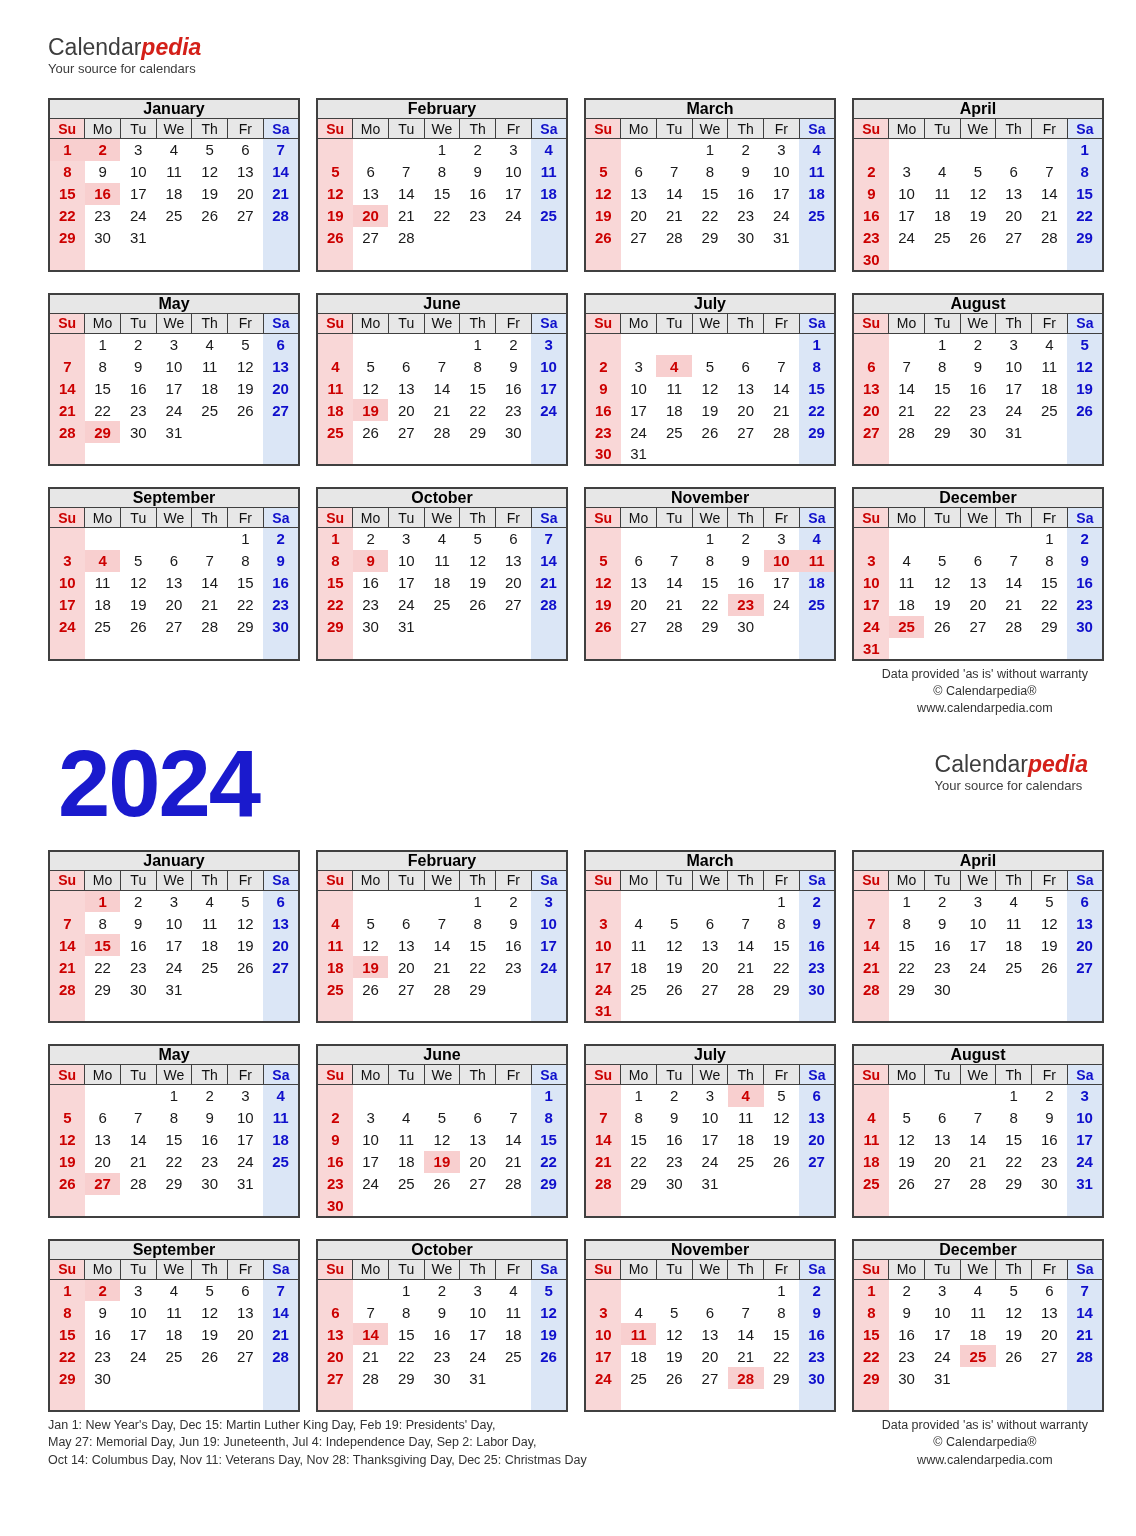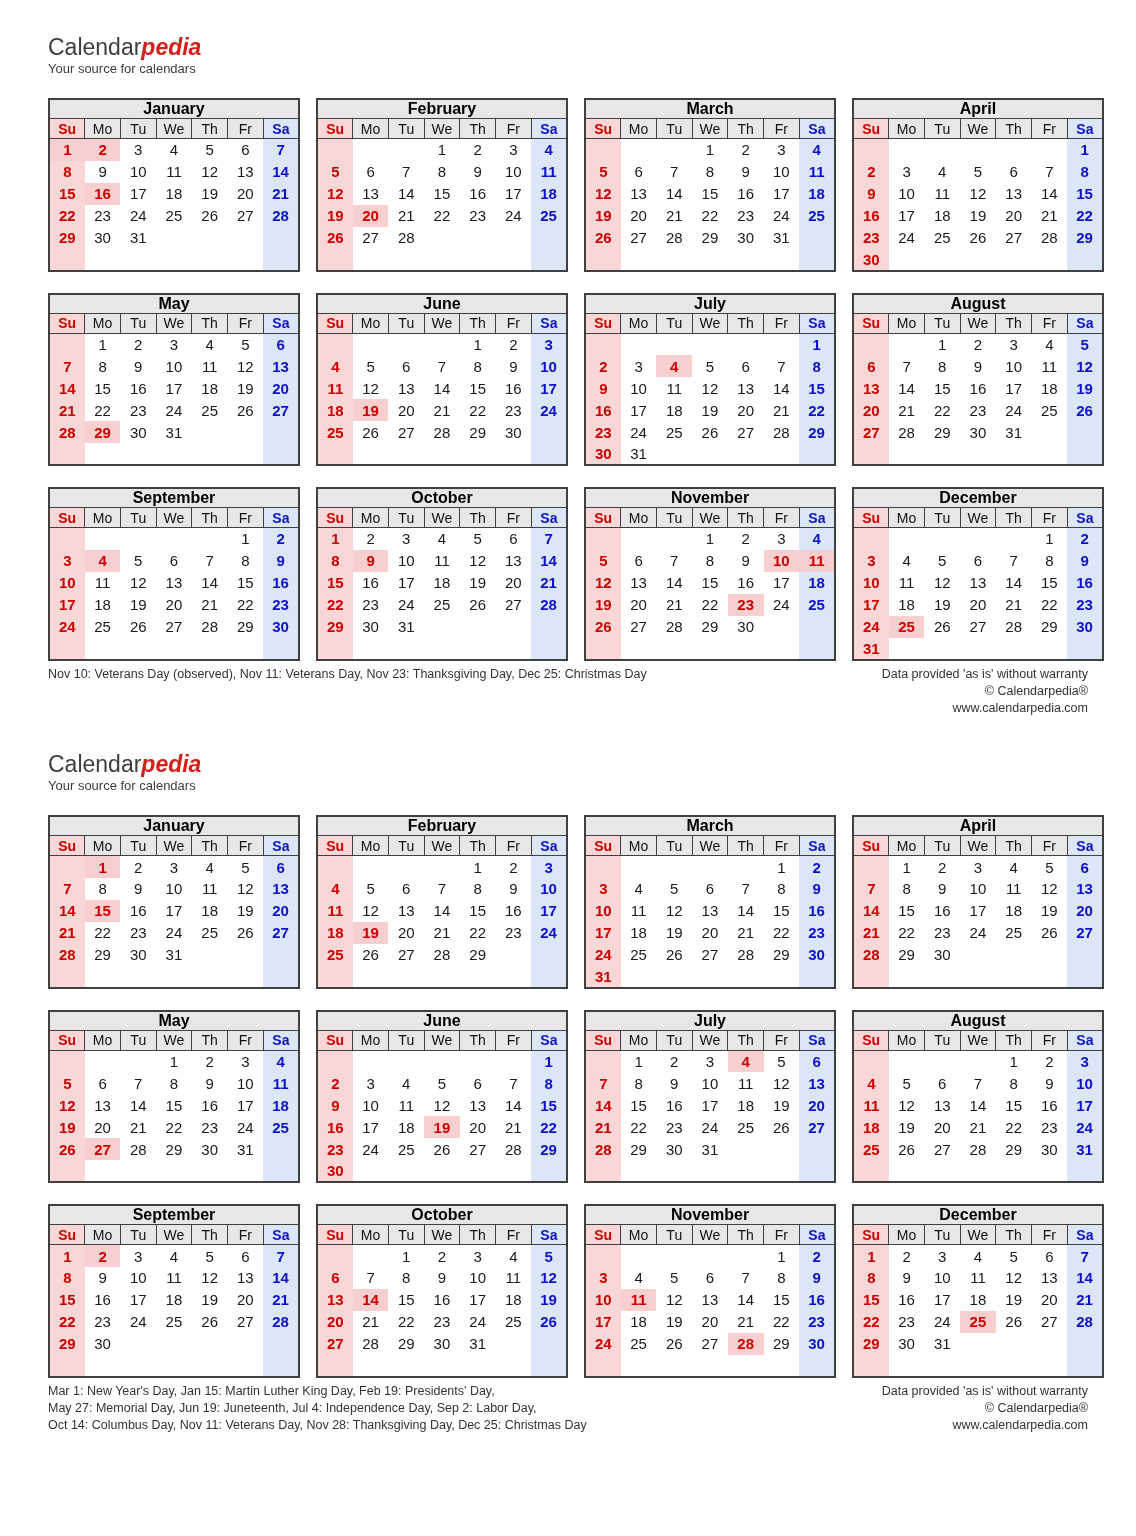--- a/index.html
+++ b/index.html
@@ -48,21 +48,21 @@
     font-size:15px; color:var(--text); border:none;
   }
   td.dc.su{background:var(--sunday-bg); color:var(--red); font-weight:bold;}
   td.dc.sa{background:var(--saturday-bg); color:var(--blue); font-weight:bold;}
   td.dc.holiday{background:var(--holiday-bg); color:var(--red); font-weight:bold;}
   .year-footer{
     display:flex; justify-content:space-between; align-items:flex-start;
     margin-top:5px; font-size:12.5px; line-height:1.38; color:var(--muted);
   }
   .footer-left{text-align:left;}
-  .footer-right{text-align:right;}
+  .footer-right{text-align:center;}
 </style>
 </head>
 <body>
 
 <div class="year-section">
   <div class="year-head">
     <div class="logo">
       <div class="logo-line1"><span>Calendar</span><span class="pedia">pedia</span></div>
       <div class="logo-line2">Your source for calendars</div>
     </div>
@@ -928,32 +928,32 @@
             <td class="dc"></td>
             <td class="dc"></td>
             <td class="dc"></td>
             <td class="dc sa"></td>
           </tr>
         </tbody>
       </table>
     </div>
   <div class="year-footer">
     <div class="footer-left">
-      <div>Nov 10: Veterans Day (observed), Nov 11: Veterans Day, Nov 23: Thanksgiving Day, Dec 25: Christmas Day</div>
     </div>
     <div class="footer-right">
       <div>Data provided 'as is' without warranty</div>
       <div>© Calendarpedia®</div>
       <div>www.calendarpedia.com</div>
     </div>
   </div>
 </div>
 
 <div class="year-section">
   <div class="year-head">
+    <div class="year-title" style="color: rgb(26, 26, 205);">2024</div>
     <div class="logo">
       <div class="logo-line1"><span>Calendar</span><span class="pedia">pedia</span></div>
       <div class="logo-line2">Your source for calendars</div>
     </div>
   </div>
   <div class="months-grid">
       <table class="month">
         <thead>
           <tr>
             <th class="mname" colspan="7">January</th>
@@ -1813,21 +1813,21 @@
             <td class="dc"></td>
             <td class="dc"></td>
             <td class="dc"></td>
             <td class="dc sa"></td>
           </tr>
         </tbody>
       </table>
     </div>
   <div class="year-footer">
     <div class="footer-left">
-      <div>Mar 1: New Year's Day, Jan 15: Martin Luther King Day, Feb 19: Presidents' Day,</div>
+      <div>Jan 1: New Year's Day, Dec 15: Martin Luther King Day, Feb 19: Presidents' Day,</div>
       <div>May 27: Memorial Day, Jun 19: Juneteenth, Jul 4: Independence Day, Sep 2: Labor Day,</div>
       <div>Oct 14: Columbus Day, Nov 11: Veterans Day, Nov 28: Thanksgiving Day, Dec 25: Christmas Day</div>
     </div>
     <div class="footer-right">
       <div>Data provided 'as is' without warranty</div>
       <div>© Calendarpedia®</div>
       <div>www.calendarpedia.com</div>
     </div>
   </div>
 </div>

